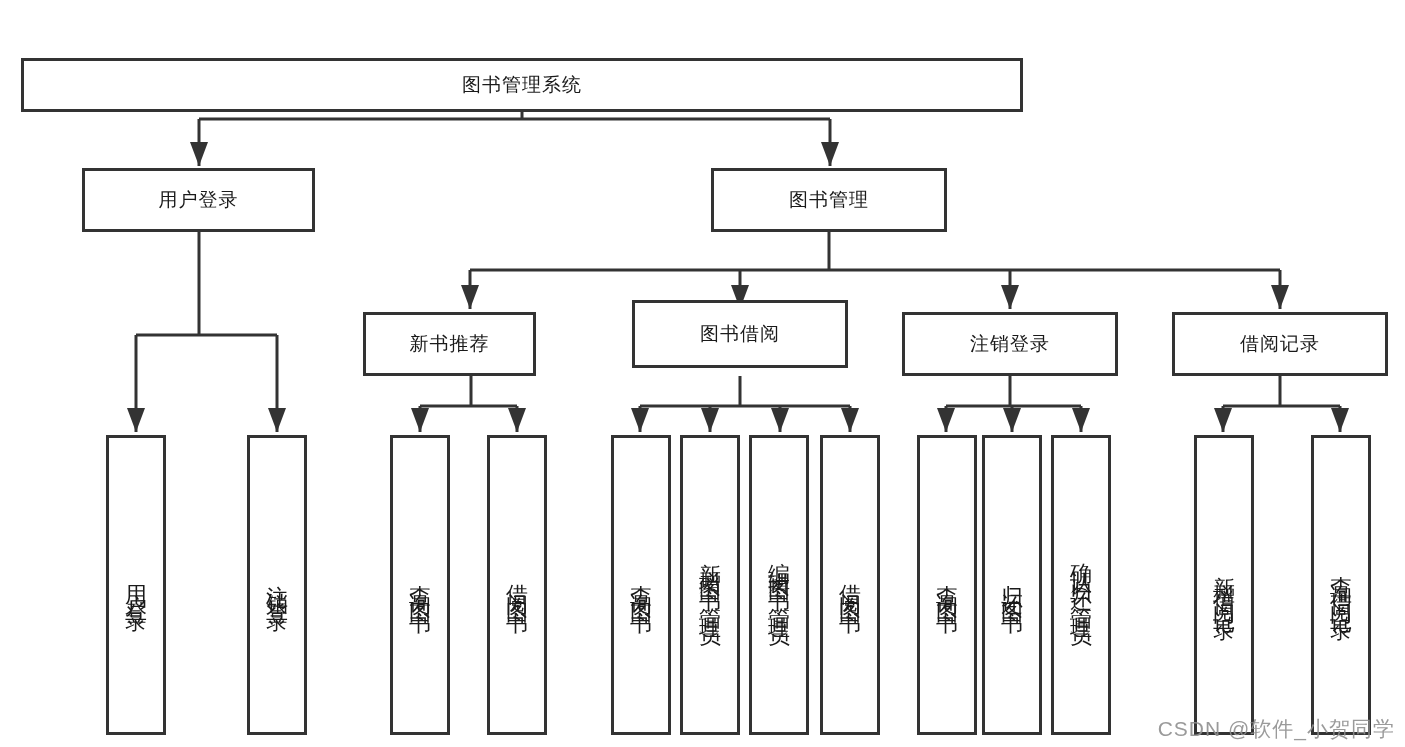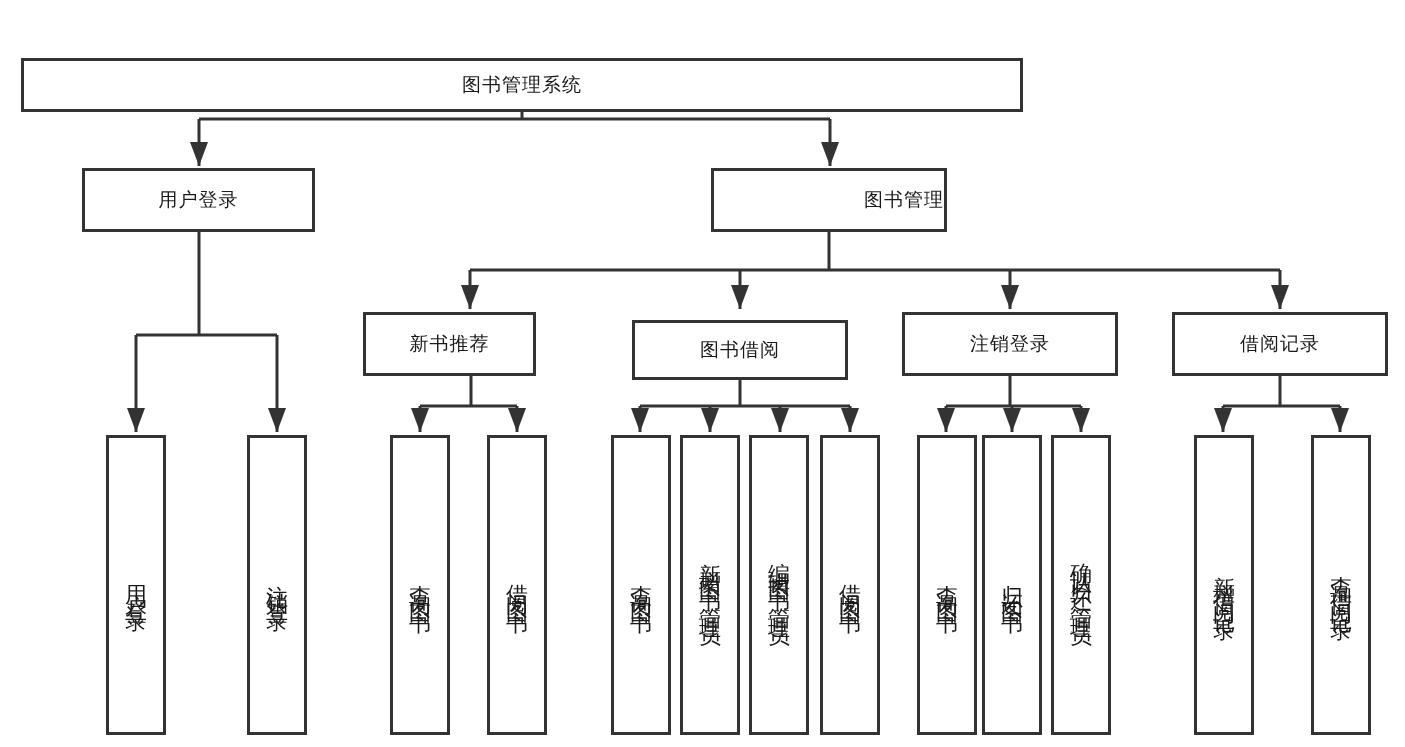--- a/index.html
+++ b/index.html
@@ -107,28 +107,28 @@
     </g>
   </svg>
 
   <div class="node hnode" style="left:21px; top:14px; width:1002px; height:54px;margin-top:44px;">
     <span>图书管理系统</span>
   </div>
 
   <div class="node hnode" style="left:82px; top:168px; width:233px; height:64px;">
     <span>用户登录</span>
   </div>
-  <div class="node hnode" style="left:711px; top:168px; width:236px; height:64px;justify-content:flex-end;">
+  <div class="node hnode" style="left:711px; top:168px; width:236px; height:64px;">
     <span>图书管理</span>
   </div>
 
   <div class="node hnode" style="left:363px; top:312px; width:173px; height:64px;">
     <span>新书推荐</span>
   </div>
-  <div class="node hnode" style="left:632px; top:320px; width:216px; height:60px;">
+  <div class="node hnode" style="left:632px; top:300px; width:216px; height:68px;">
     <span>图书借阅</span>
   </div>
   <div class="node hnode" style="left:902px; top:312px; width:216px; height:64px;">
     <span>注销登录</span>
   </div>
   <div class="node hnode" style="left:1172px; top:312px; width:216px; height:64px;">
     <span>借阅记录</span>
   </div>
 
   <div class="node leaf" style="left:106px; top:435px; width:60px; height:300px;">
@@ -164,14 +164,15 @@
   <div class="node leaf" style="left:1051px; top:435px; width:60px; height:300px;">
     <span>确认归还（管理员）</span>
   </div>
   <div class="node leaf" style="left:1194px; top:435px; width:60px; height:300px;">
     <span>新增借阅记录</span>
   </div>
   <div class="node leaf" style="left:1311px; top:435px; width:60px; height:300px;">
     <span>查询借阅记录</span>
   </div>
 
+  <div class="watermark">CSDN @软件_小贺同学</div>
 
 </div>
 
 </body></html>

